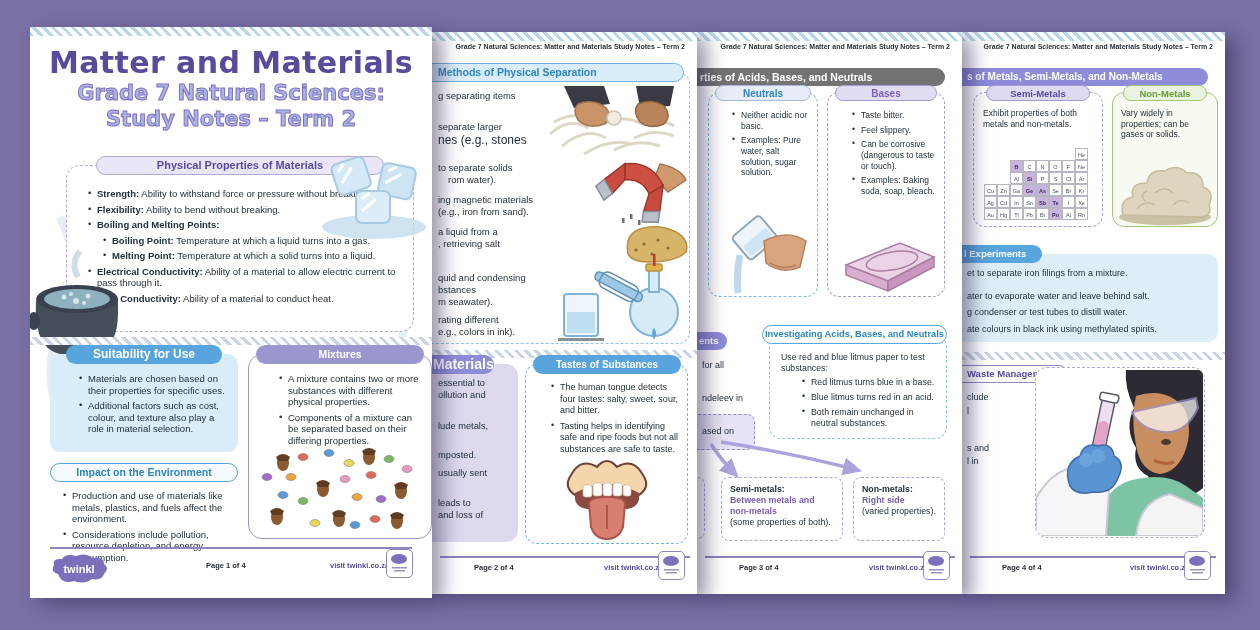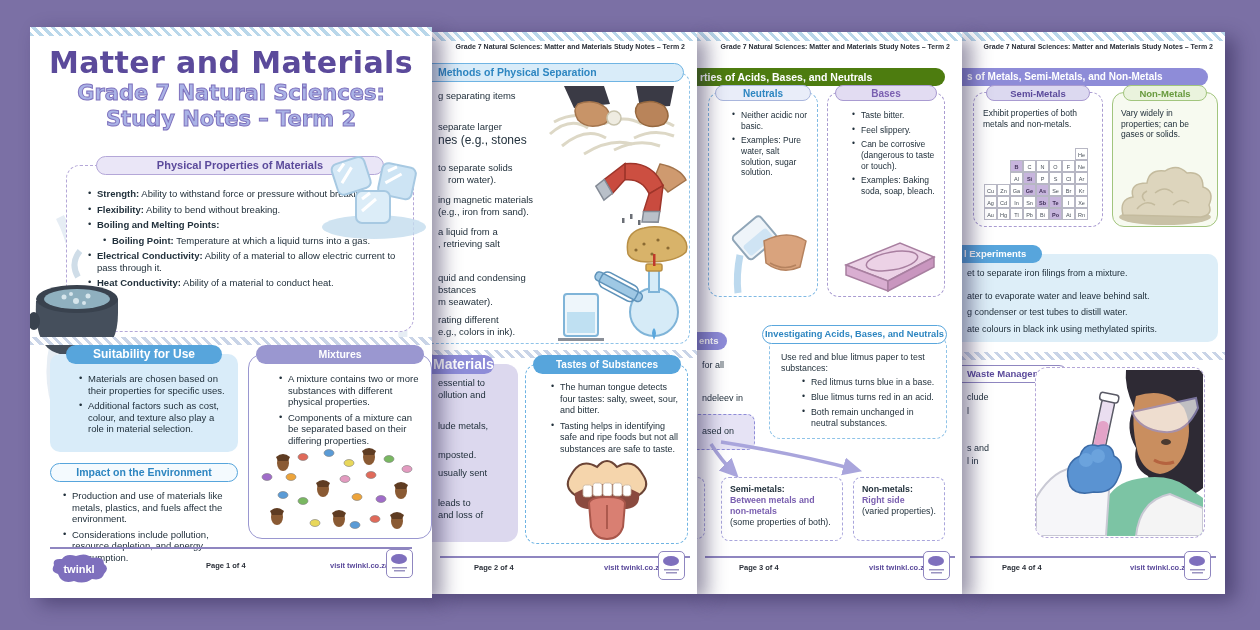--- a/index.html
+++ b/index.html
@@ -148,21 +148,21 @@
         <rect x="5" y="17" width="15" height="1.5" fill="#9a93c0"></rect>
         <rect x="7" y="20" width="11" height="1.5" fill="#9a93c0"></rect>
       </svg>
   </div>
 </div>
 
 <div class="page" style="left:697px;top:32px;width:265px;height:562px;z-index:20;">
   <div class="abs hatch" style="left:0;top:0;width:265px;height:9px;"></div>
   <div class="doc-head">Grade 7 Natural Sciences: Matter and Materials Study Notes – Term 2</div>
 
-  <div class="abs pill" style="left:-12px;top:36px;width:260px;height:18px;background:#4d7c0f;color:#fff;font-size:10.5px;line-height:18px;border-radius:0 10px 10px 0;text-align:left;padding-left:15px;white-space:nowrap;">rties of Acids, Bases, and Neutrals</div>
+  <div class="abs pill" style="left:-12px;top:36px;width:260px;height:18px;background:#737373;color:#fff;font-size:10.5px;line-height:18px;border-radius:0 10px 10px 0;text-align:left;padding-left:15px;white-space:nowrap;">rties of Acids, Bases, and Neutrals</div>
 
   <div class="abs card" style="left:11px;top:60px;width:110px;height:205px;border:1.5px dashed #7fb9e4;overflow:hidden;">
     <div class="abs" style="left:5px;top:118px;">
       <svg width="100" height="84" viewBox="0 0 100 84">
         <g transform="rotate(-40 40 26)">
           <rect x="22" y="12" width="36" height="30" rx="4" fill="#eef4f9" stroke="#90a6b8" stroke-width="2"></rect>
           <rect x="25" y="26" width="30" height="13" rx="3" fill="#cfe4f4"></rect>
         </g>
         <path d="M26,44 q-4,20 -2,38" stroke="#bcd9ee" stroke-width="7" fill="none"></path>
         <path d="M50,30 Q74,18 92,30 L86,56 Q68,64 52,52 Z" fill="#d9a37d" stroke="#b5825e" stroke-width="1.5"></path>
@@ -395,20 +395,21 @@
   <div class="abs subtitle" style="left:0;top:54px;width:402px;">Grade 7 Natural Sciences:</div>
   <div class="abs subtitle" style="left:0;top:80px;width:402px;">Study Notes – Term 2</div>
 
   <div class="abs card" style="left:36px;top:138px;width:348px;height:167px;border:1.5px dashed #b4a7d8;border-radius:14px;"></div>
   <div class="abs pill" style="left:66px;top:129px;width:288px;height:19px;background:#eae6f7;border:1.5px solid #b4a7d8;color:#5b4a9b;font-size:11px;line-height:17px;border-radius:11px;">Physical Properties of Materials</div>
   <div class="abs" style="left:56px;top:161px;width:310px;font-size:9.5px;line-height:1.22;">
       <div class="li"><b>Strength:</b> Ability to withstand force or pressure without breaking.</div>
       <div class="li"><b>Flexibility:</b> Ability to bend without breaking.</div>
       <div class="li"><b>Boiling and Melting Points:</b></div>
       <div class="li sub"><b>Boiling Point:</b> Temperature at which a liquid turns into a gas.</div>
+      <div class="li sub"><b>Melting Point:</b> Temperature at which a solid turns into a liquid.</div>
       <div class="li"><b>Electrical Conductivity:</b> Ability of a material to allow electric current to pass through it.</div>
       <div class="li"><b>Heat Conductivity:</b> Ability of a material to conduct heat.</div>
     </div>
 
   <div class="abs" style="left:288px;top:112px;">
     <svg width="112" height="104" viewBox="0 0 112 104">
       <ellipse cx="56" cy="88" rx="52" ry="12" fill="#c3dcee" opacity="0.8"></ellipse>
       <g transform="rotate(-18 36 36)">
           <rect x="16" y="20" width="34" height="32" rx="6" fill="#d4e8f6" stroke="#a7c9e2" stroke-width="2"></rect>
           <path d="M22,28 l8,-6 M22,40 l14,-12" stroke="#ffffff" stroke-width="3"></path>

